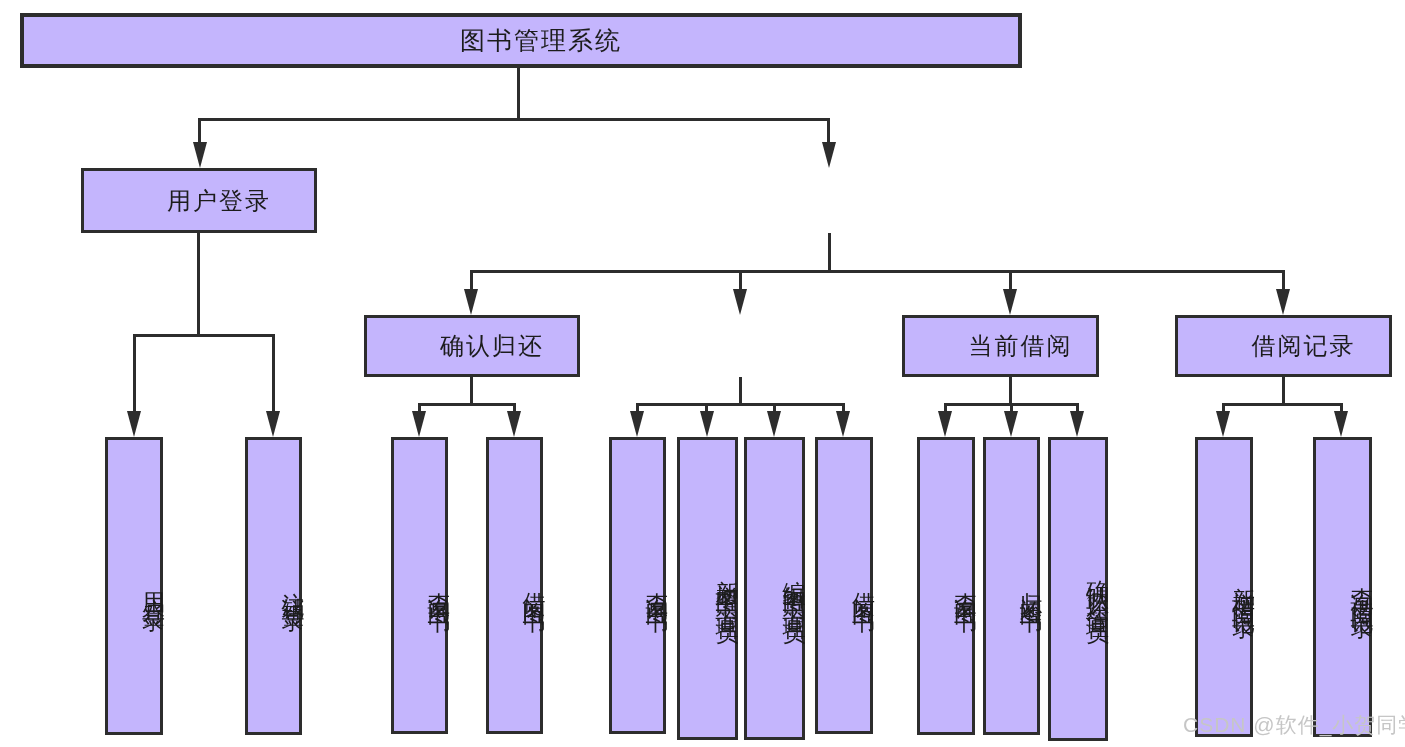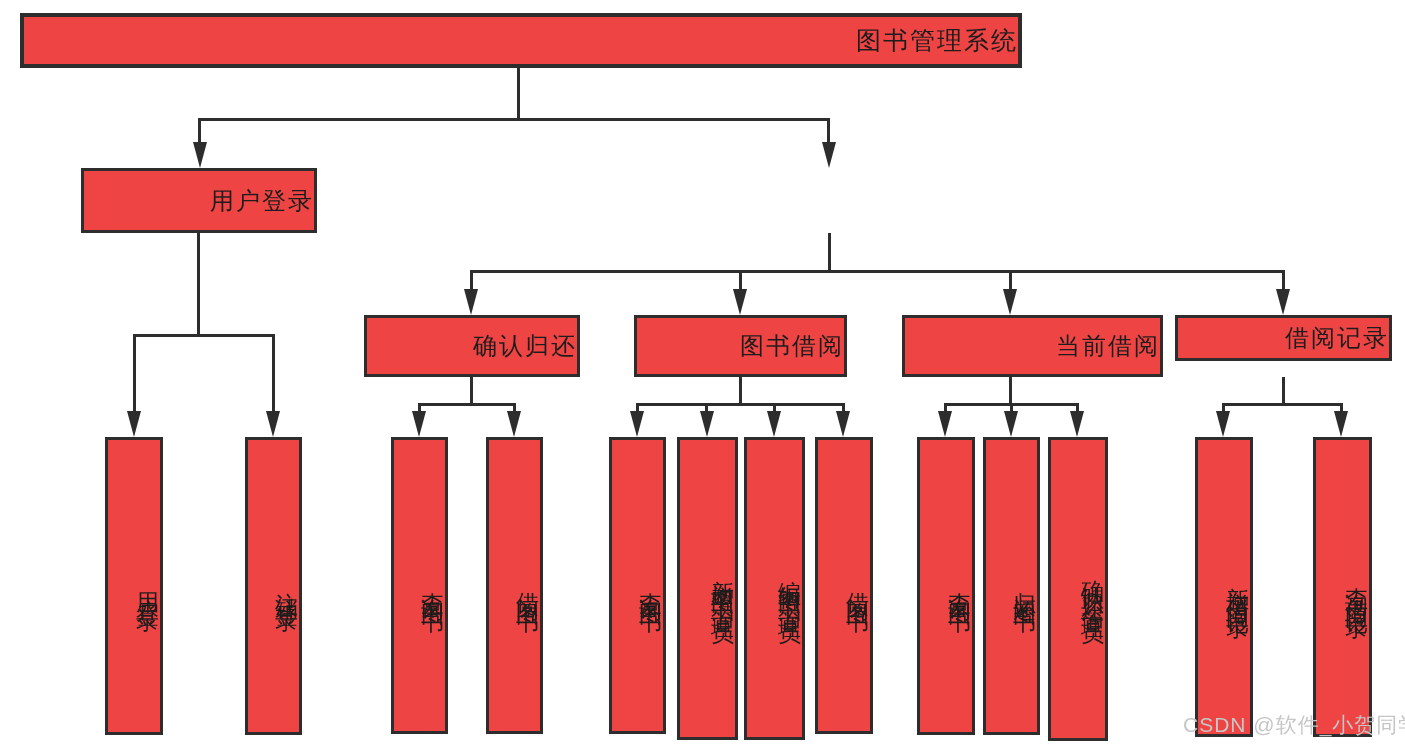--- a/index.html
+++ b/index.html
@@ -8,21 +8,21 @@
     --wm:#c6c6c6;
     --bg:#ffffff;
   }
   html,body{margin:0;padding:0;background:var(--bg);}
   .stage{
     position:relative;width:1405px;height:747px;background:var(--bg);
     font-family:"Liberation Sans",sans-serif;color:var(--text);overflow:hidden;
   }
   .box{
     position:absolute;box-sizing:border-box;border:3px solid var(--line);
-    background:#ef4444;display:flex;align-items:center;justify-content:flex-end;
+    background:#c4b5fd;display:flex;align-items:center;justify-content:center;
     text-align:center;font-size:24px;letter-spacing:2px;padding-left:40px;
   }
   .box.root{border-width:4px;font-size:25px;}
   .box.vert{font-size:23px;letter-spacing:0;}
   .box.vert .lbl{
     writing-mode:vertical-rl;text-orientation:mixed;
     letter-spacing:6px;line-height:1.05;white-space:nowrap;
   }
   .ln{position:absolute;background:var(--line);display:block;}
   .ar{
@@ -104,27 +104,24 @@
     <span class="lbl">图书管理系统</span>
   </div>
 
   <div class="box" style="left:81px;top:168px;width:236px;height:65px">
     <span class="lbl">用户登录</span>
   </div>
 
   <div class="box" style="left:364px;top:315px;width:216px;height:62px">
     <span class="lbl">确认归还</span>
   </div>
-  <div class="box" style="left:634px;top:315px;width:213px;height:62px">
-    <span class="lbl">图书借阅</span>
-  </div>
-  <div class="box" style="left:902px;top:315px;width:261px;height:62px">
+  <div class="box" style="left:902px;top:315px;width:197px;height:62px">
     <span class="lbl">当前借阅</span>
   </div>
-  <div class="box" style="left:1175px;top:315px;width:217px;height:46px">
+  <div class="box" style="left:1175px;top:315px;width:217px;height:62px">
     <span class="lbl">借阅记录</span>
   </div>
 
   <div class="box vert" style="left:105px;top:437px;width:58px;height:298px">
     <span class="lbl">用户登录</span>
   </div>
   <div class="box vert" style="left:245px;top:437px;width:57px;height:298px">
     <span class="lbl">注销登录</span>
   </div>
 

